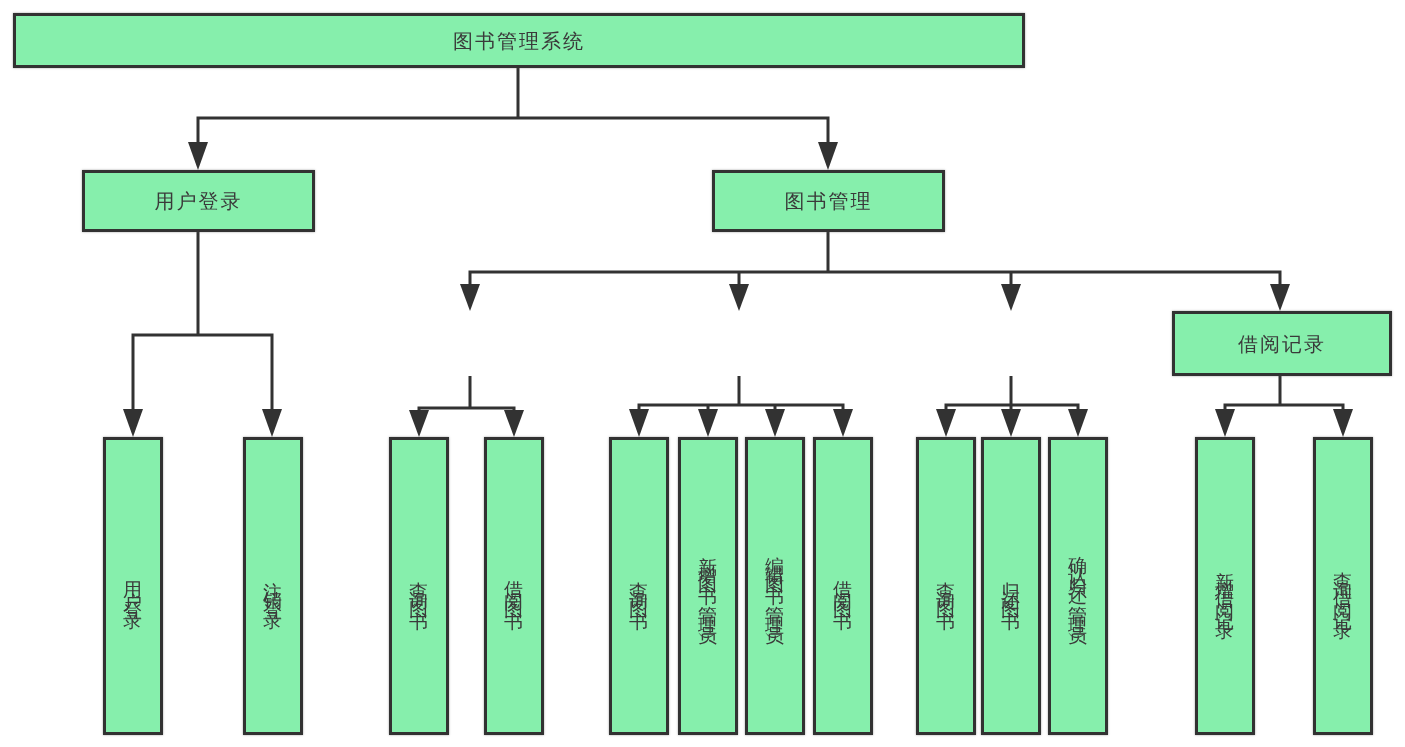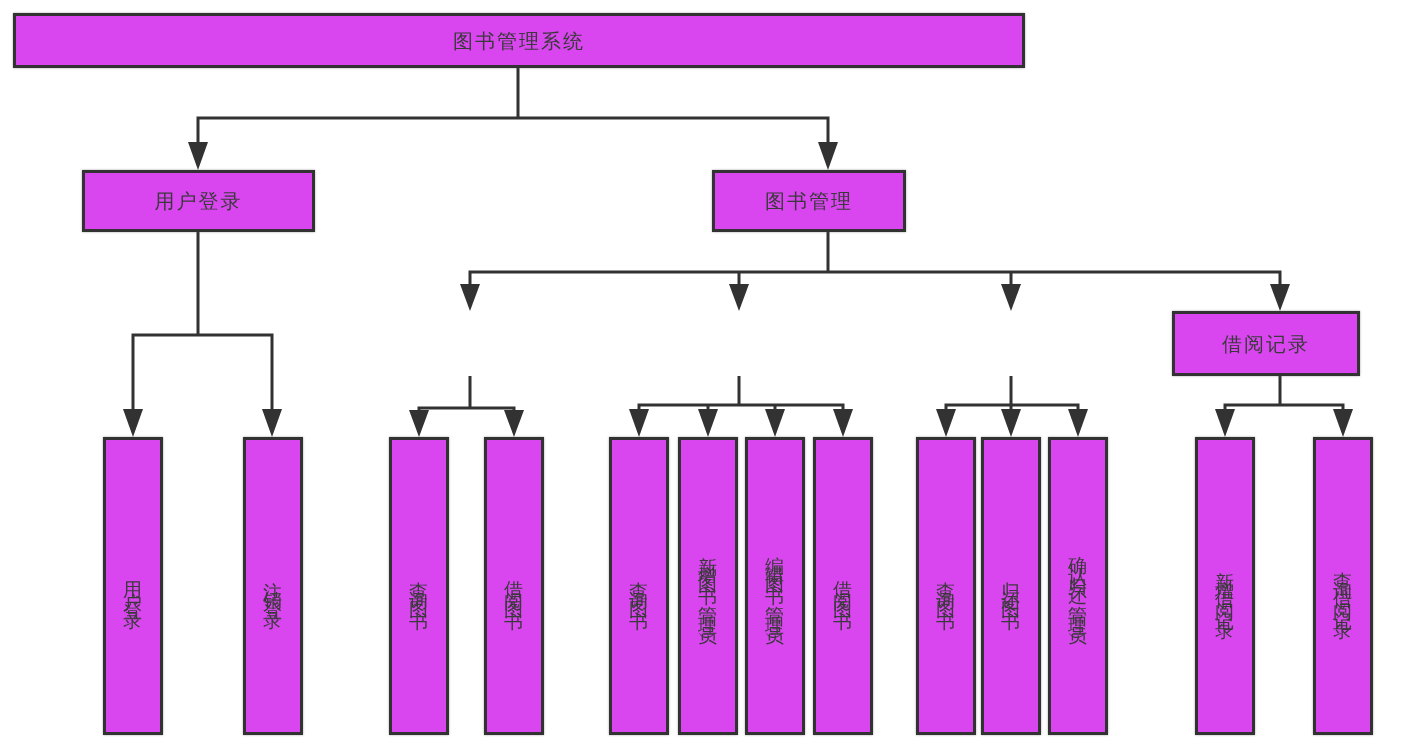--- a/index.html
+++ b/index.html
@@ -8,21 +8,21 @@
     width:1405px;height:747px;
     background:#ffffff;
     font-family:"Liberation Sans","DejaVu Sans",sans-serif;
     color:#3a3a3a;
     overflow:hidden;
   }
   #connectors{position:absolute;left:0;top:0;width:1405px;height:747px;}
   .node{
     position:absolute;
     box-sizing:border-box;
-    background:#d946ef;
+    background:#86efac;
     border:3px solid #323232;
     box-shadow:0 0 2px rgba(90,90,90,.55);
     display:flex;align-items:center;justify-content:center;
     text-align:center;
   }
   .node span{display:block;line-height:1;}
   
   .hnode span{font-size:20px;letter-spacing:2px;white-space:nowrap;}
   .root{left:13px;top:13px;width:1012px;height:55px;}
   .lvl2{top:170px;height:62px;}
@@ -98,25 +98,25 @@
     </g>
   </svg>
 
   <div class="node hnode root">
     <span>图书管理系统</span>
   </div>
 
   <div class="node hnode lvl2" style="left:82px;width:233px;">
     <span>用户登录</span>
   </div>
-  <div class="node hnode lvl2" style="left:712px;width:194px;">
+  <div class="node hnode lvl2" style="left:712px;width:233px;">
     <span>图书管理</span>
   </div>
 
-  <div class="node hnode lvl3" style="left:1172px;width:188px;">
+  <div class="node hnode lvl3" style="left:1172px;width:220px;">
     <span>借阅记录</span>
   </div>
 
   <div class="node leaf" style="left:103px;">
     <span>用户登录</span>
   </div>
   <div class="node leaf" style="left:243px;">
     <span>注销登录</span>
   </div>
 

